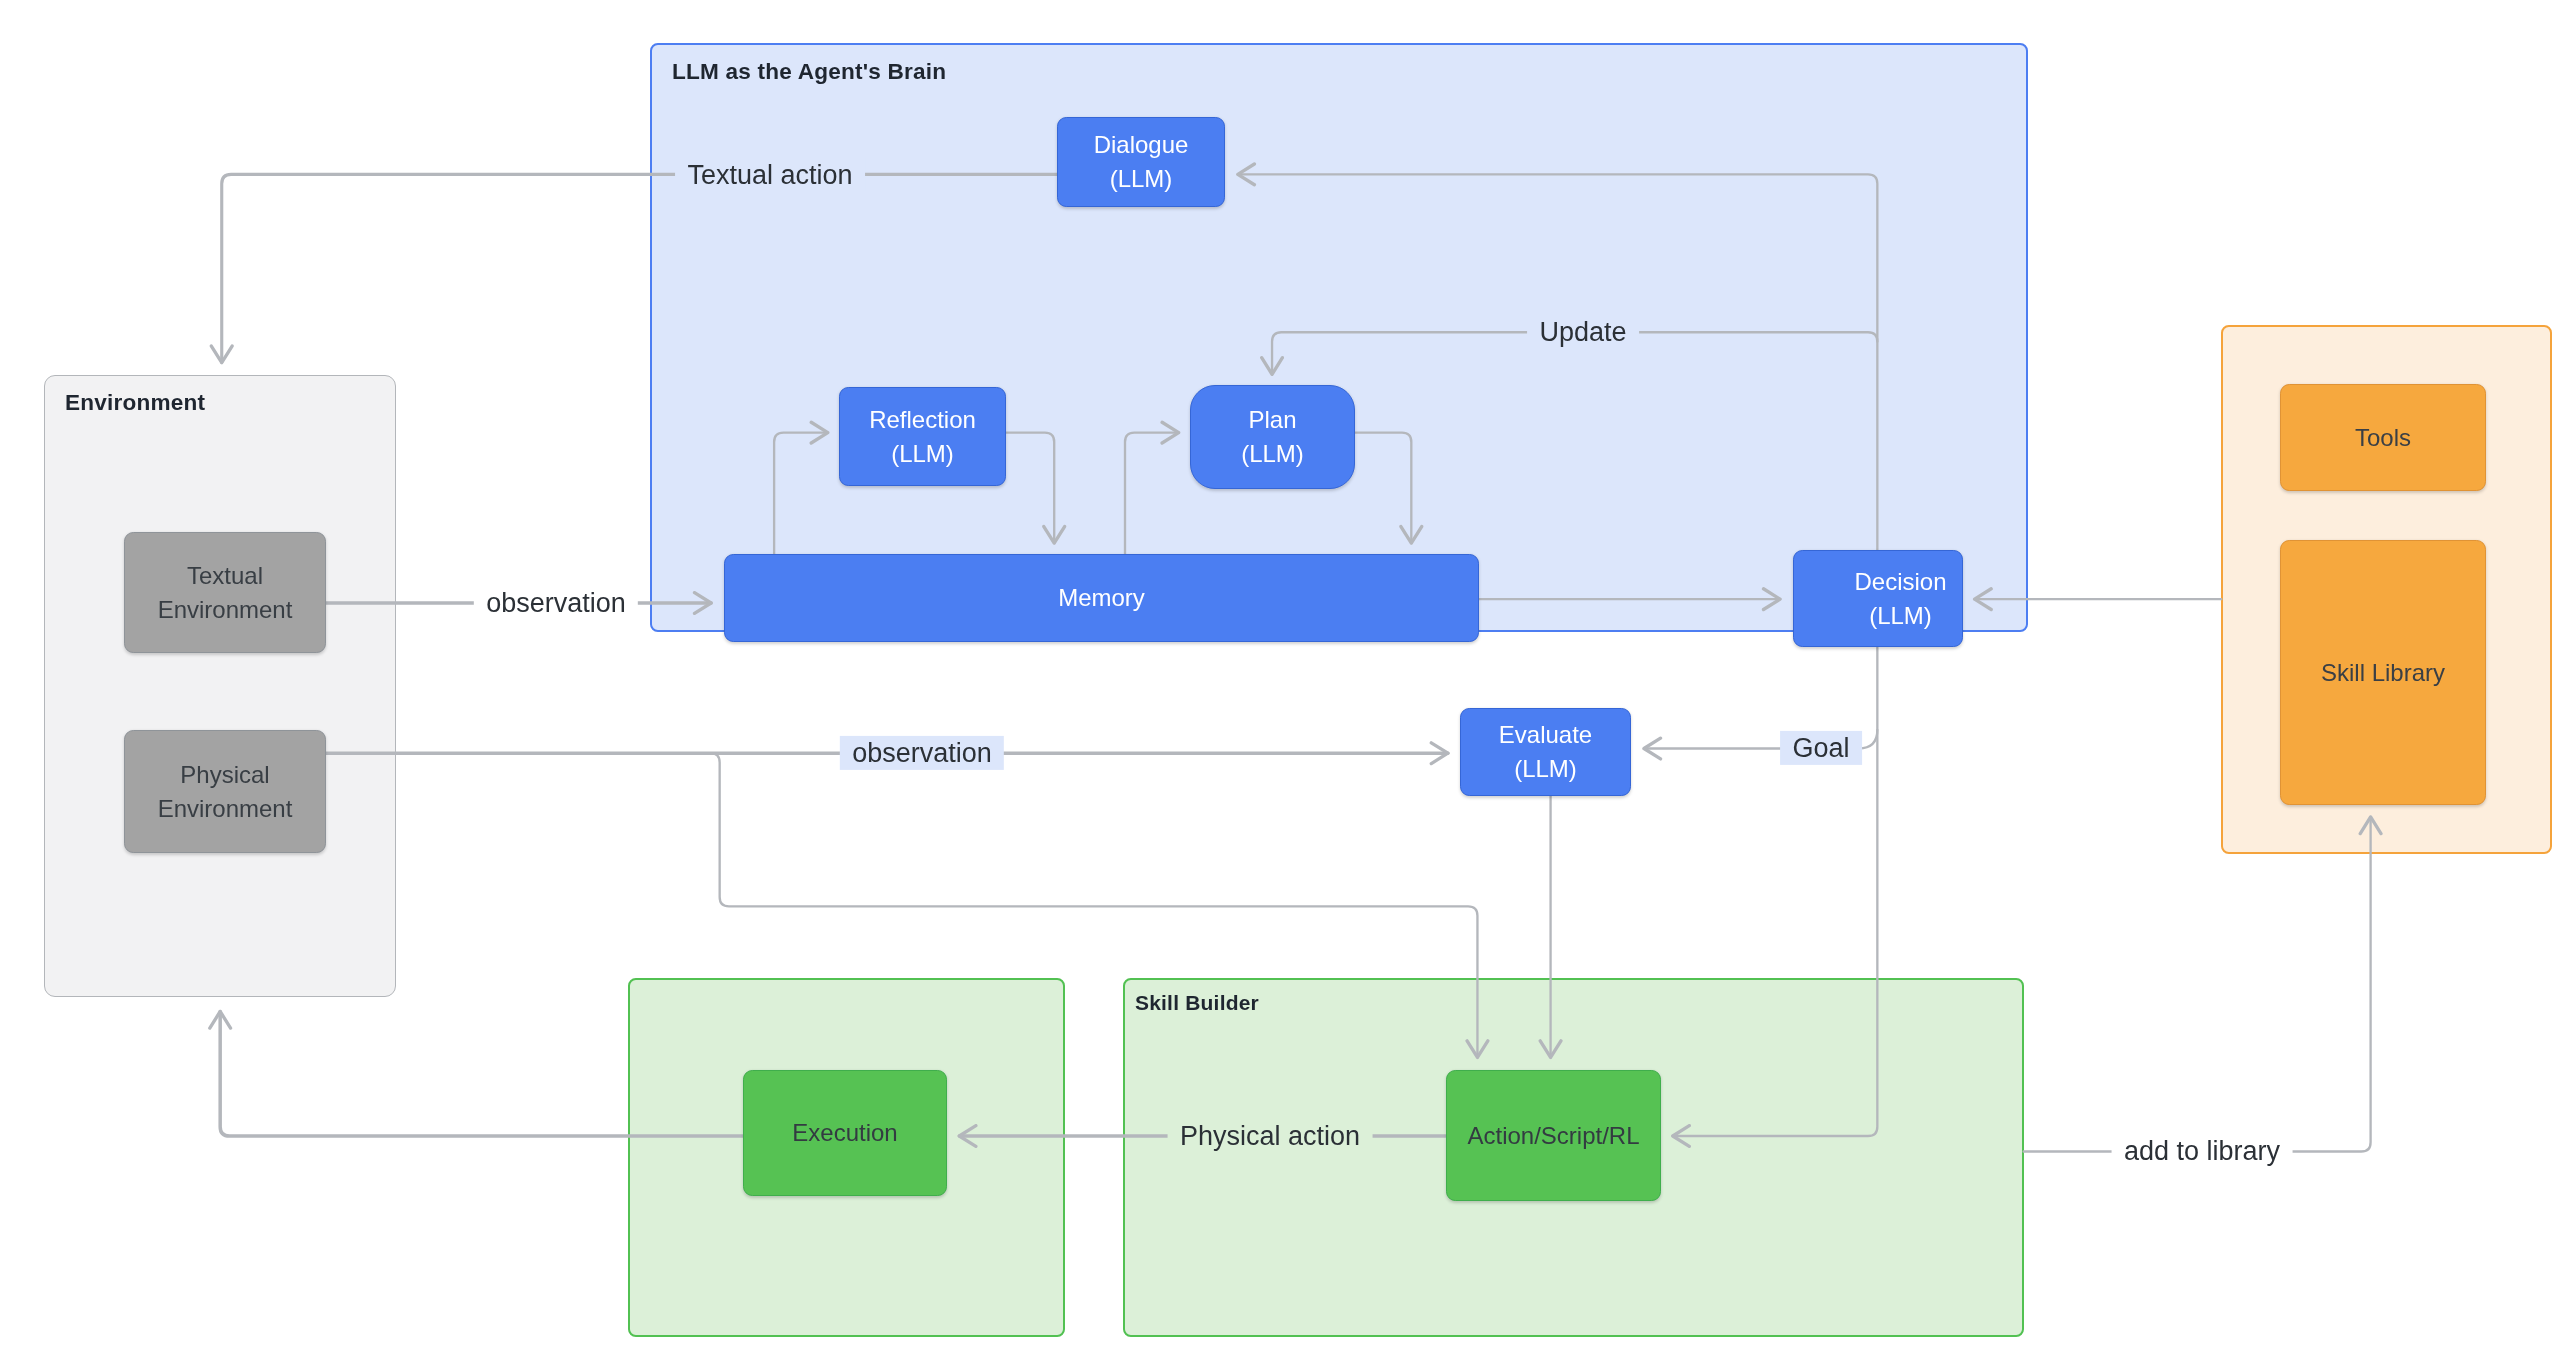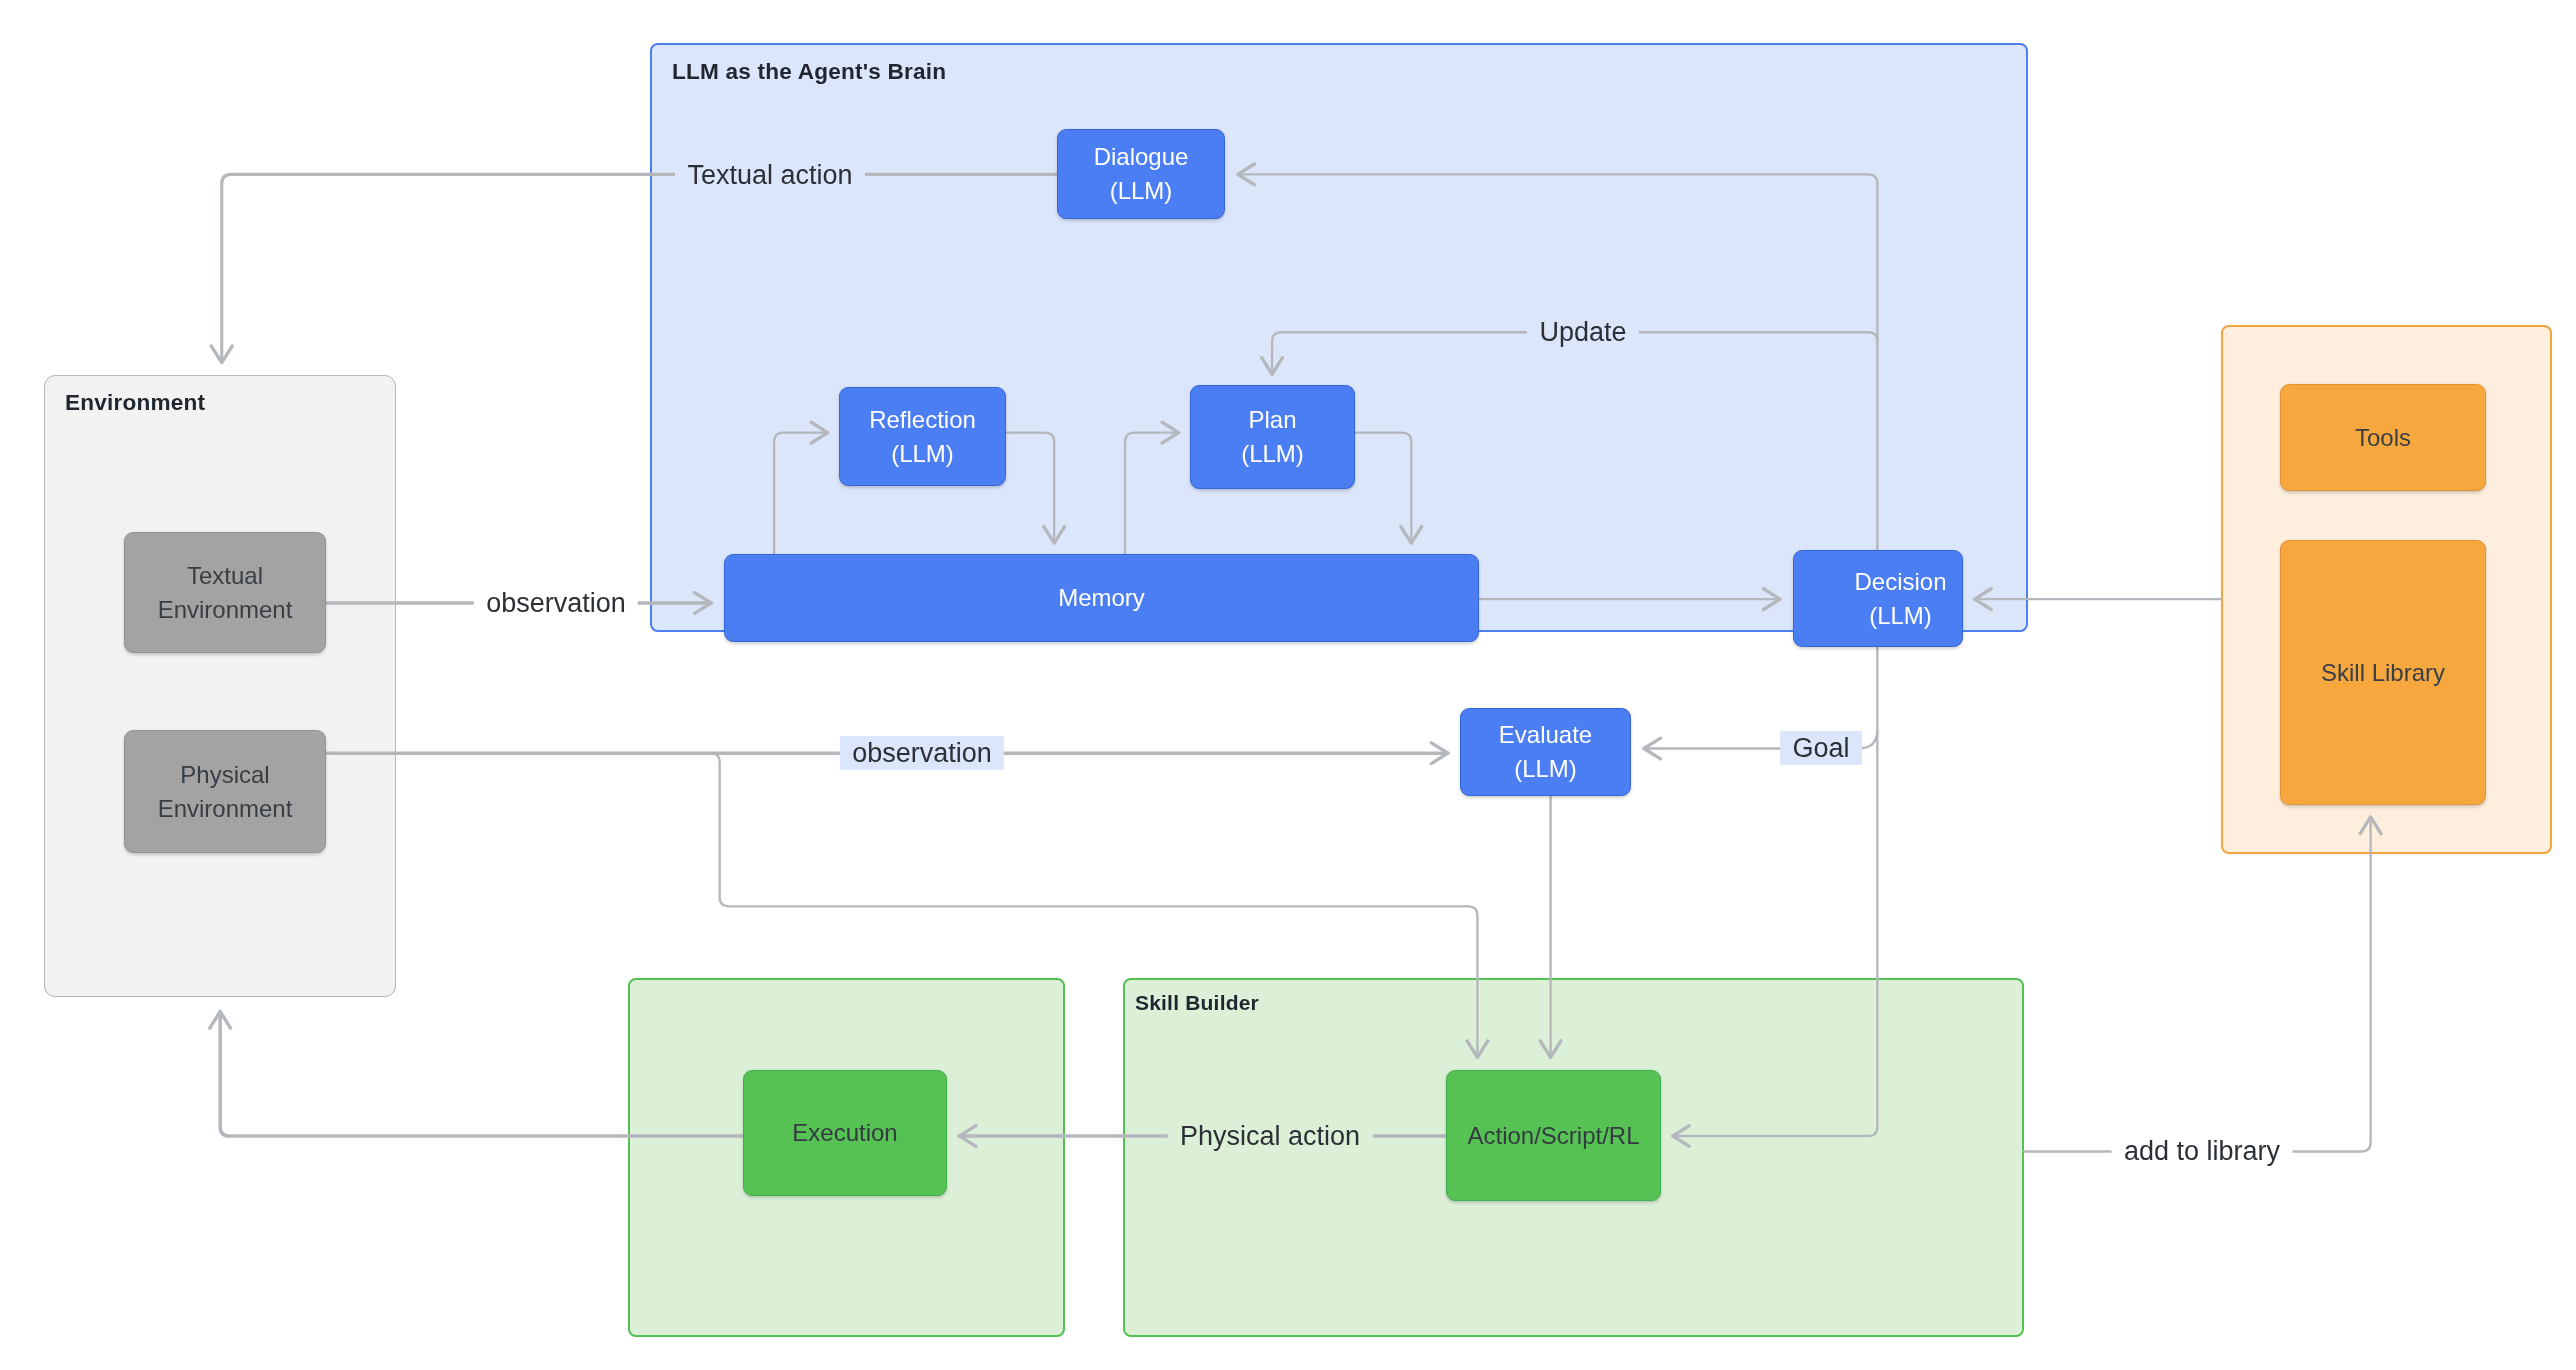--- a/index.html
+++ b/index.html
@@ -44,23 +44,23 @@
     z-index:10;
     box-shadow:0 1.6px 3.1px rgba(0,0,0,0.18);
   }
   .blue{background:#4b7ef2;border:1.6px solid #3566d6;color:#ffffff;}
   .gray{background:#a3a3a3;border:1.6px solid #8f9499;color:#383e44;}
   .orange{background:#f6a83e;border:1.6px solid #e09335;color:#3a3f45;}
   .green{background:#56c253;border:1.6px solid #3fae4c;color:#333b41;}
 
   .n-textual-env{left:124px;top:532px;width:202px;height:121px;}
   .n-physical-env{left:124px;top:730px;width:202px;height:123px;}
-  .n-dialogue{left:1057px;top:129px;width:168px;height:90px;}
+  .n-dialogue{left:1057px;top:117px;width:168px;height:90px;}
   .n-reflection{left:839px;top:387px;width:167px;height:99px;}
-  .n-plan{left:1190px;top:385px;width:165px;height:104px;}
+  .n-plan{left:1190px;top:385px;width:165px;height:104px;border-radius:25px;}
   .n-memory{left:724px;top:554px;width:755px;height:88px;}
   .n-decision{left:1793px;top:550px;width:170px;height:97px;padding-left:45px;}
   .n-evaluate{left:1460px;top:708px;width:171px;height:88px;}
   .n-tools{left:2280px;top:384px;width:206px;height:107px;}
   .n-skill-library{left:2280px;top:540px;width:206px;height:265px;}
   .n-execution{left:743px;top:1070px;width:204px;height:126px;}
   .n-asr{left:1446px;top:1070px;width:215px;height:131px;}
 
   .edge-label{
     position:absolute;

